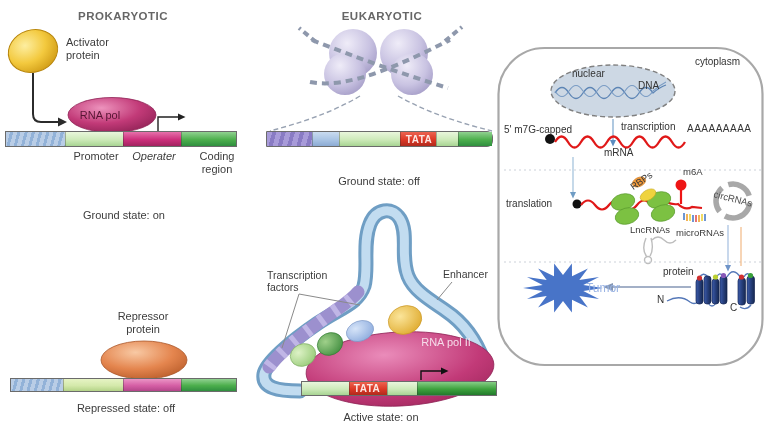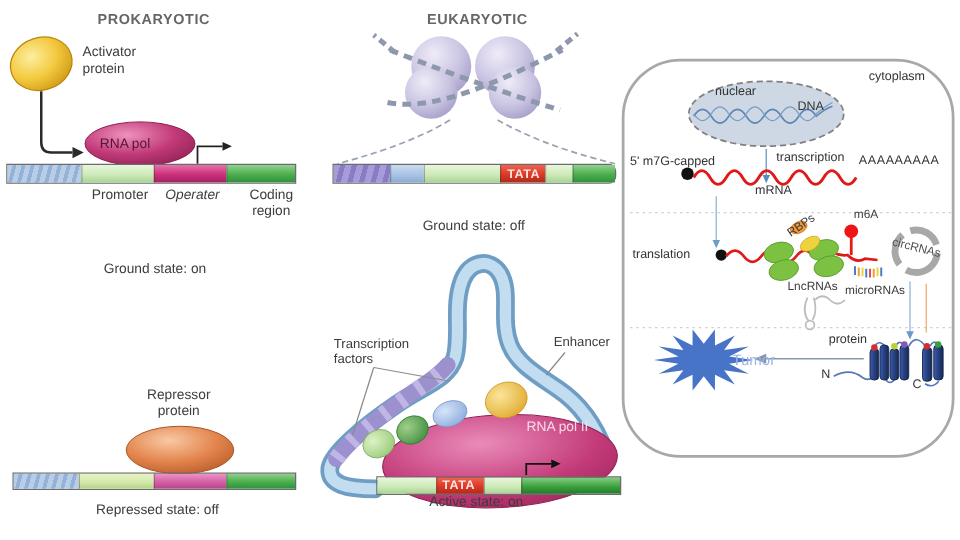--- a/index.html
+++ b/index.html
@@ -289,21 +289,21 @@
 
 <div class="lbl ctr ml" style="left:143px;top:310px;">Repressor
 protein</div>
 <div class="lbl ctr" style="left:126px;top:402px;">Repressed state: off</div>
 
 <div class="lbl ml" style="left:267px;top:269px;font-size:10.5px;">Transcription
 factors</div>
 <div class="lbl" style="left:443px;top:268px;font-size:10.5px;">Enhancer</div>
 <div class="lbl ctr" style="left:402px;top:336px;color:#f6dcea;margin-left:44px;">RNA pol II</div>
 <div class="tata ctr" style="left:367px;top:383px;">TATA</div>
-<div class="lbl ctr" style="left:381px;top:396px;">Active state: on</div>
+<div class="lbl ctr" style="left:381px;top:411px;">Active state: on</div>
 
 <div class="lbl sm" style="left:695px;top:56px;">cytoplasm</div>
 <div class="lbl sm" style="left:572px;top:68px;">nuclear</div>
 <div class="lbl sm" style="left:638px;top:80px;">DNA</div>
 <div class="lbl sm" style="left:621px;top:121px;">transcription</div>
 <div class="lbl sm" style="left:504px;top:124px;">5' m7G-capped</div>
 <div class="lbl sm" style="left:604px;top:147px;">mRNA</div>
 <div class="lbl sm" style="left:687px;top:123px;letter-spacing:.5px;">AAAAAAAAA</div>
 <div class="lbl sm" style="left:506px;top:198px;">translation</div>
 <div class="lbl xs" style="left:628px;top:183px;transform:rotate(-35deg);transform-origin:left top;">RBPs</div>

